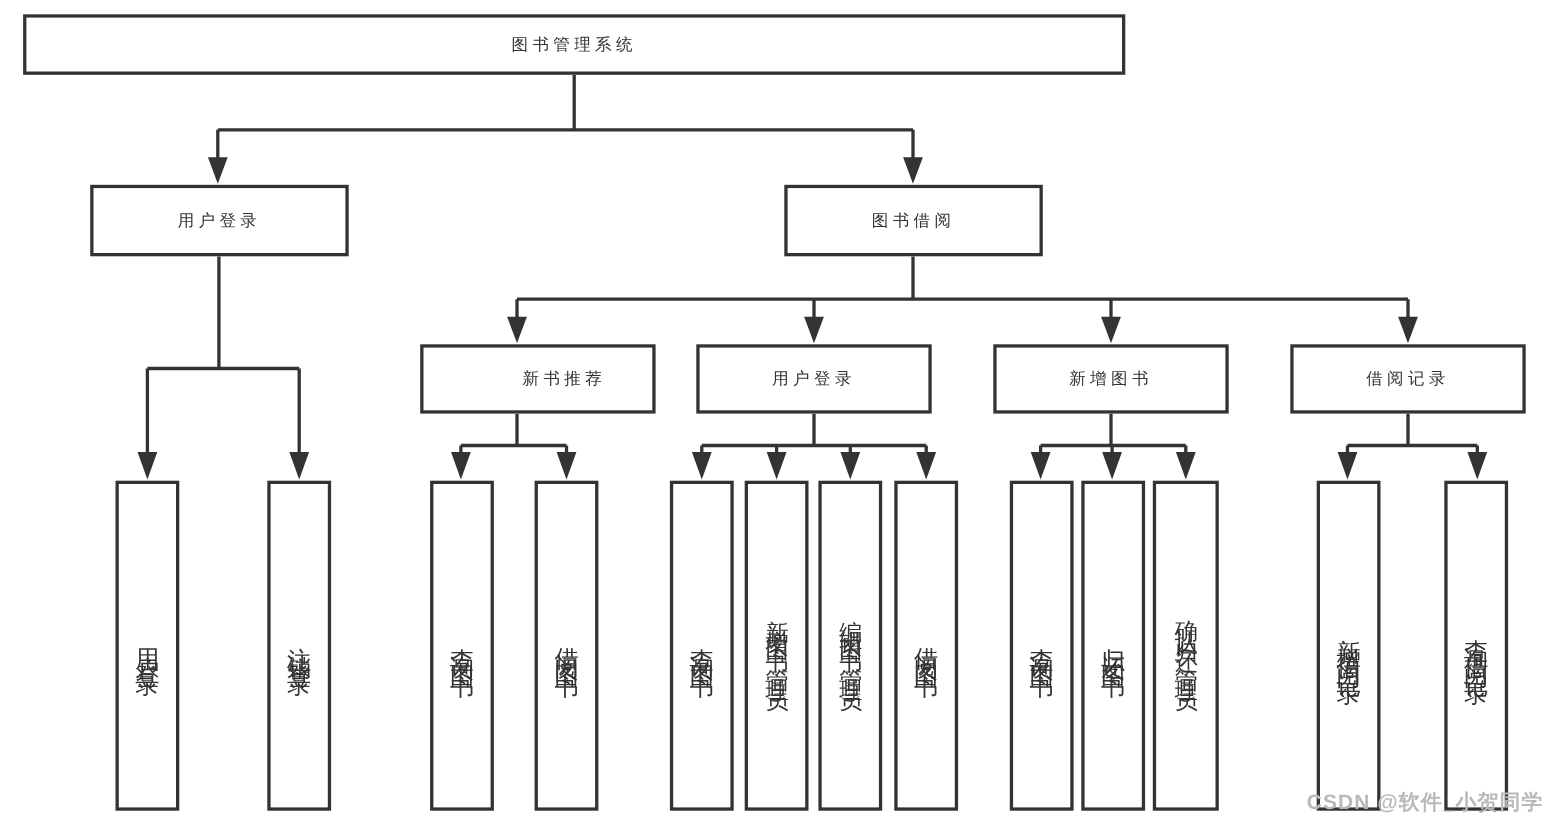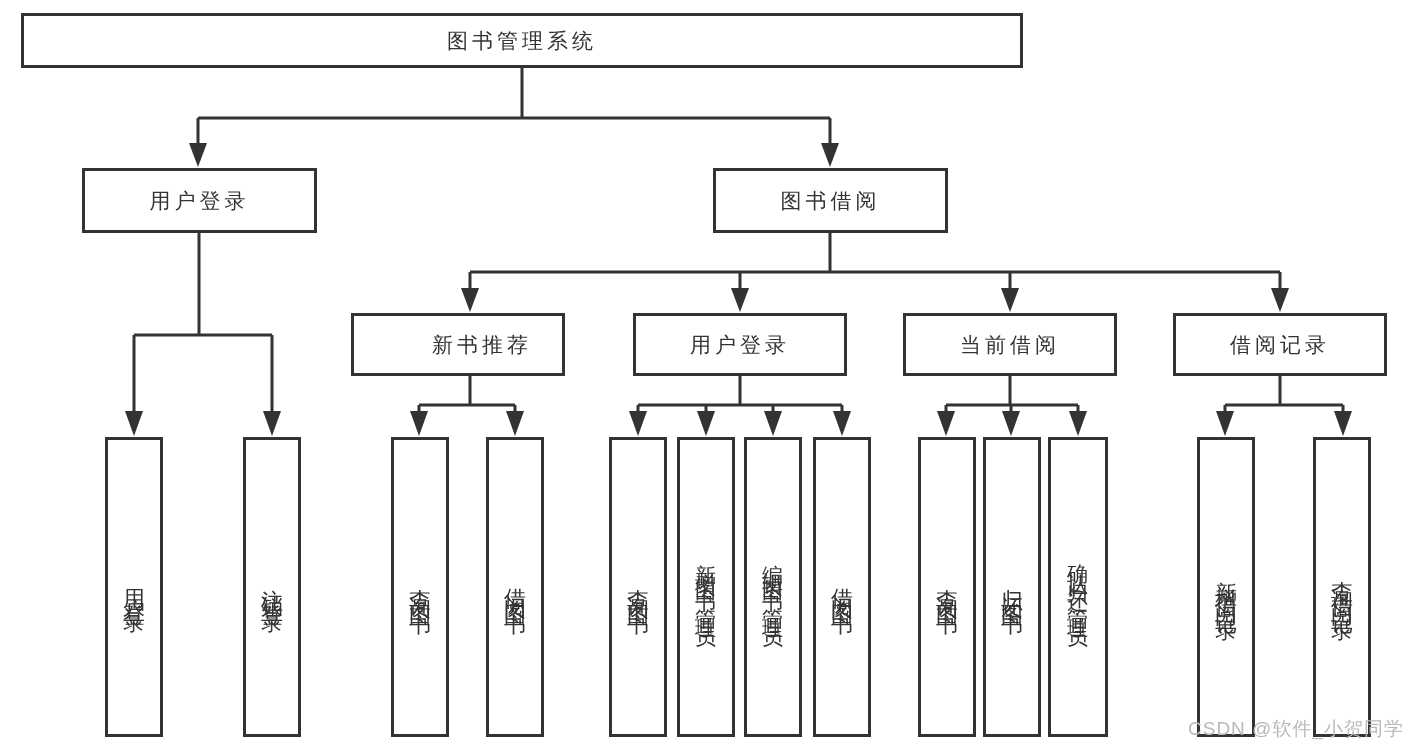--- a/index.html
+++ b/index.html
@@ -20,21 +20,21 @@
     position: absolute;
     box-sizing: border-box;
     background: #ffffff;
     border: 3px solid #333333;
     display: flex;
     align-items: center;
     justify-content: center;
     color: #333333;
   }
   .hlabel {
-    font-size: 21px;
+    font-size: 15px;
     letter-spacing: 4px;
     white-space: nowrap;
     color: #333333;
   }
   .vbox { top: 437px; width: 58px; height: 300px; }
   .vlabel {
     writing-mode: vertical-rl;
     text-orientation: mixed;
     font-size: 22px;
     line-height: 1;
@@ -42,21 +42,21 @@
     color: #333333;
   }
   .vlabel.long { letter-spacing: 9px; font-size: 21px; }
 
   
   .n-root   { left: 21px;   top: 13px;  width: 1002px; height: 55px; }
   .n-l2     { top: 168px; width: 235px; height: 65px; }
   .n-login  { left: 82px; }
   .n-mgmt   { left: 713px; }
   .n-l3     { top: 313px; width: 214px; height: 63px; }
-  .n-rec    { left: 351px; padding-left: 48px; }
+  .n-rec    { left: 382px; padding-left: 48px; }
   .n-borrow { left: 633px; }
   .n-cur    { left: 903px; }
   .n-recs   { left: 1173px; }
 
   .v-1  { left: 105px; }
   .v-2  { left: 243px; }
   .v-3  { left: 391px; }
   .v-4  { left: 486px; }
   .v-5  { left: 609px; }
   .v-6  { left: 677px; }
@@ -69,20 +69,21 @@
   .v-13 { left: 1313px; }
 
   .watermark {
     position: absolute;
     left: 1188px;
     top: 716px;
     font-size: 19px;
     letter-spacing: 1px;
     color: #b9b9b9;
     white-space: nowrap;
+    font-weight: bold;
   }
 </style>
 </head>
 <body>
 
 <div class="stage">
 
   <svg class="connectors" viewBox="0 0 1405 747" xmlns="http://www.w3.org/2000/svg">
     <g stroke="#333333" stroke-width="3" fill="none">
 
@@ -134,21 +135,21 @@
     <span class="hlabel">图书借阅</span>
   </div>
 
   <div class="box n-l3 n-rec">
     <span class="hlabel">新书推荐</span>
   </div>
   <div class="box n-l3 n-borrow">
     <span class="hlabel">用户登录</span>
   </div>
   <div class="box n-l3 n-cur">
-    <span class="hlabel">当前借阅</span>
+    <span class="hlabel">新增图书</span>
   </div>
   <div class="box n-l3 n-recs">
     <span class="hlabel">借阅记录</span>
   </div>
 
   <div class="box vbox v-1">
     <span class="vlabel">用户登录</span>
   </div>
   <div class="box vbox v-2">
     <span class="vlabel">注销登录</span>

